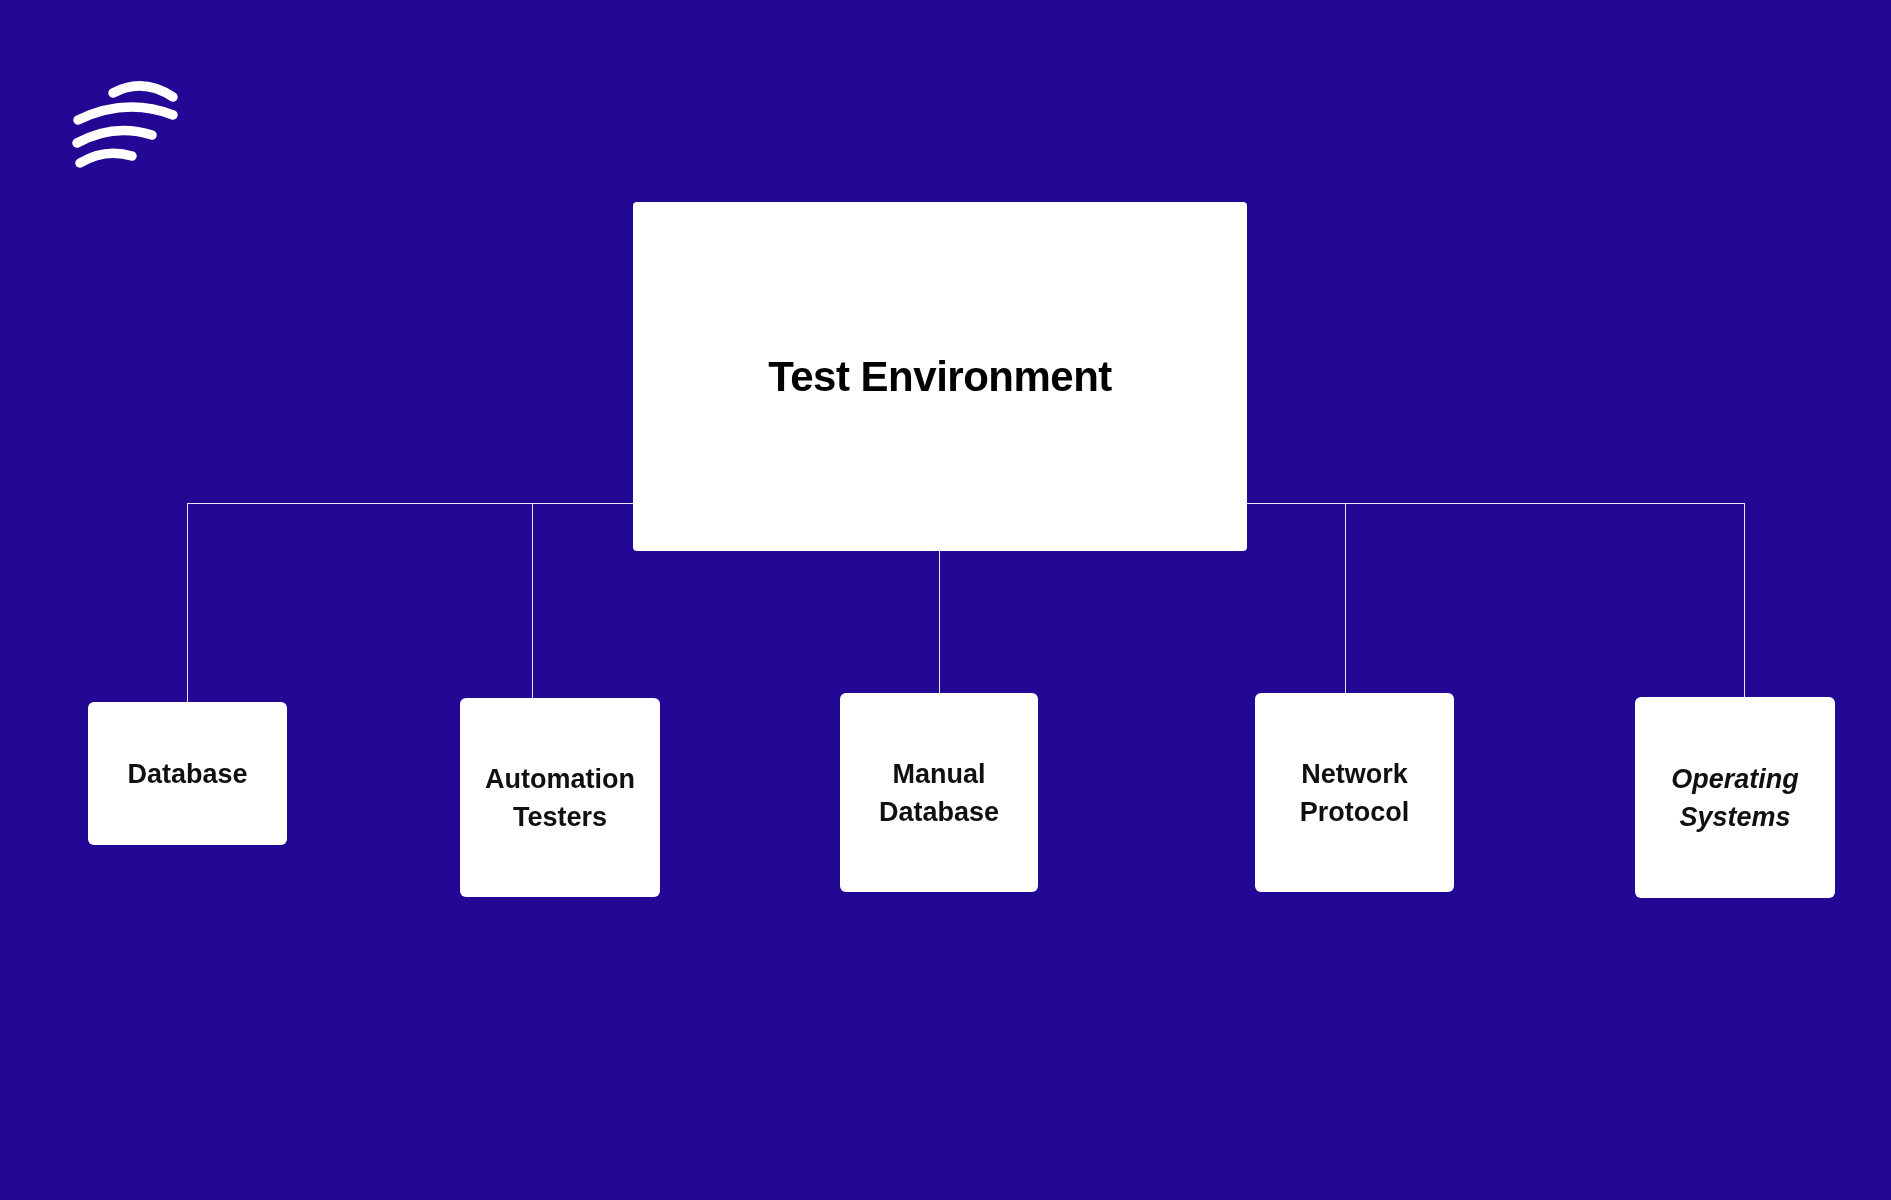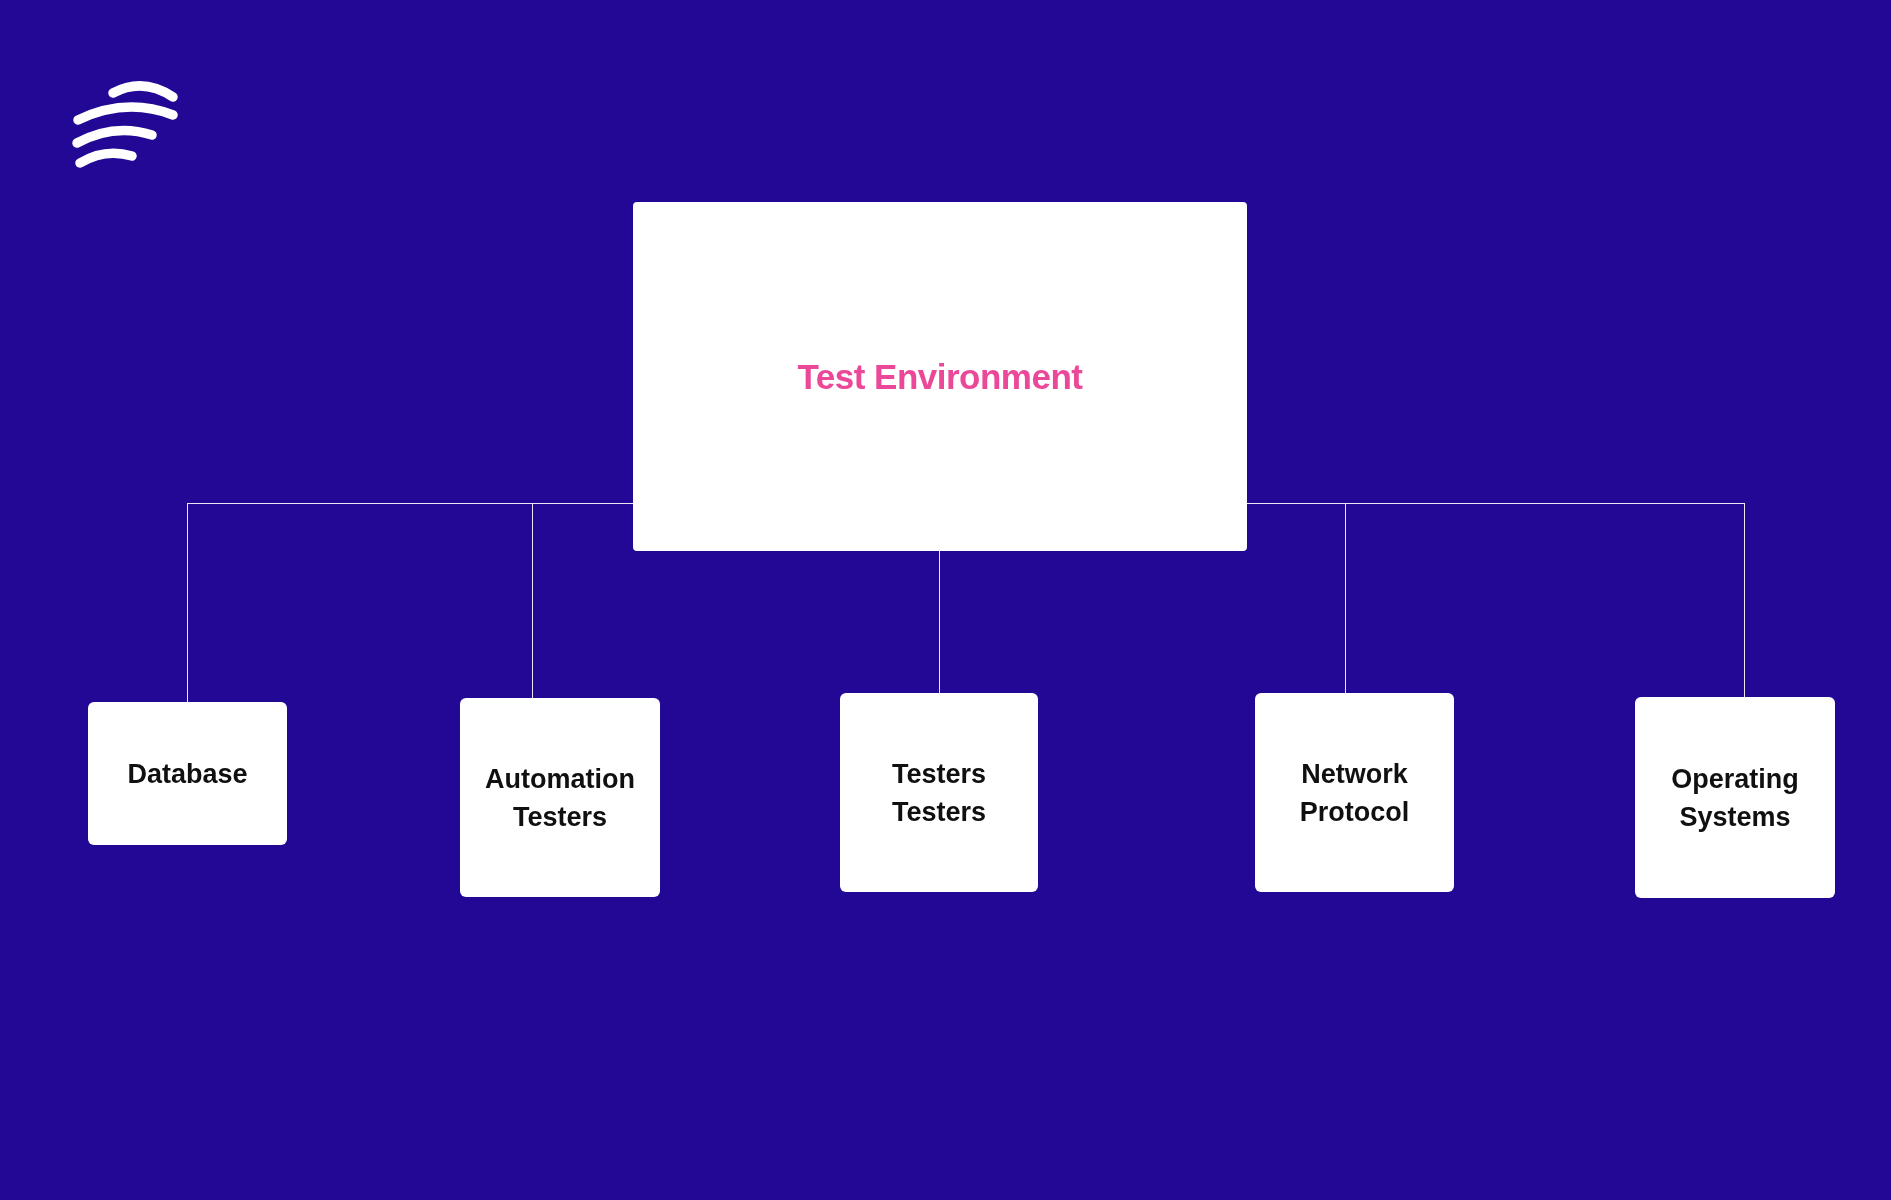--- a/index.html
+++ b/index.html
@@ -47,23 +47,23 @@
     box-sizing: border-box;
   }
   .node.root {
     left: 633px;
     top: 202px;
     width: 614px;
     height: 349px;
     border-radius: 4px;
   }
   .node.root .label {
-    font-size: 35px;
+    font-size: 42px;
     font-weight: 700;
-    color: #ec4899;
+    color: #000000;
     letter-spacing: -0.5px;
   }
   .node.child {
     border-radius: 6px;
     padding: 0 18px;
   }
   .node.child .label {
     font-size: 27px;
     font-weight: 700;
     color: #101010;
@@ -95,24 +95,24 @@
 
   <div class="node child" style="left:88px; top:702px; width:199px; height:143px;">
     <span class="label">Database</span>
   </div>
 
   <div class="node child" style="left:432px; top:698px; width:200px; height:199px;margin-left:28px;">
     <span class="label">Automation Testers</span>
   </div>
 
   <div class="node child" style="left:840px; top:693px; width:198px; height:199px;">
-    <span class="label">Testers Testers</span>
+    <span class="label">Manual Database</span>
   </div>
 
   <div class="node child" style="left:1246px; top:693px; width:199px; height:199px;margin-left:9px;">
     <span class="label">Network Protocol</span>
   </div>
 
-  <div class="node child" style="left:1635px; top:697px; width:200px; height:201px;">
+  <div class="node child" style="left:1635px; top:697px; width:200px; height:201px;font-style:italic;">
     <span class="label">Operating Systems</span>
   </div>
 
 </div>
 
 </body></html>

